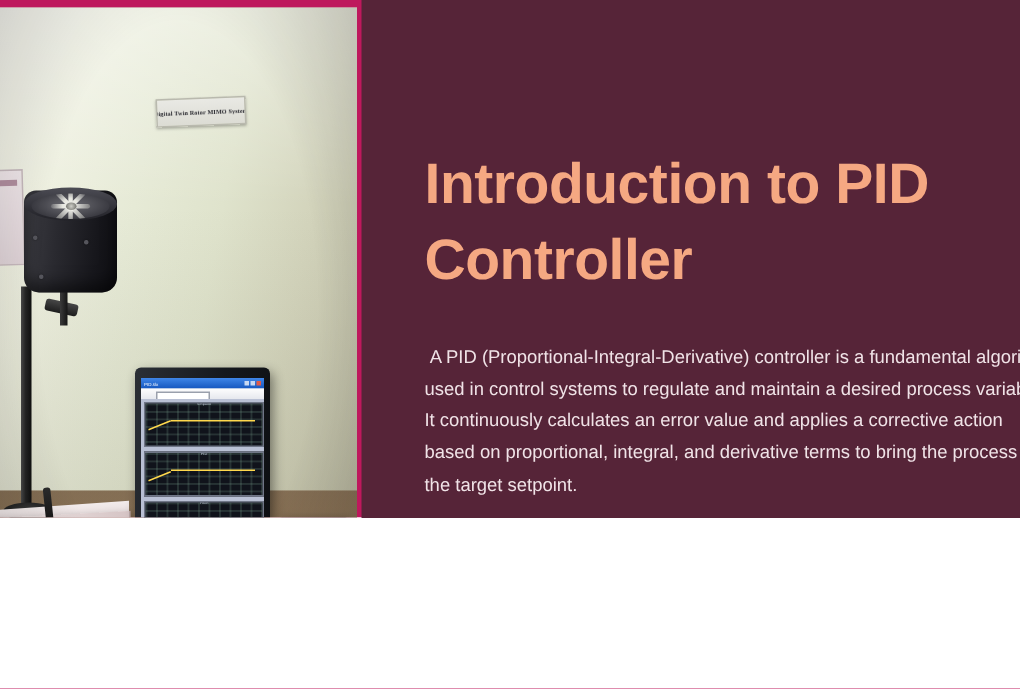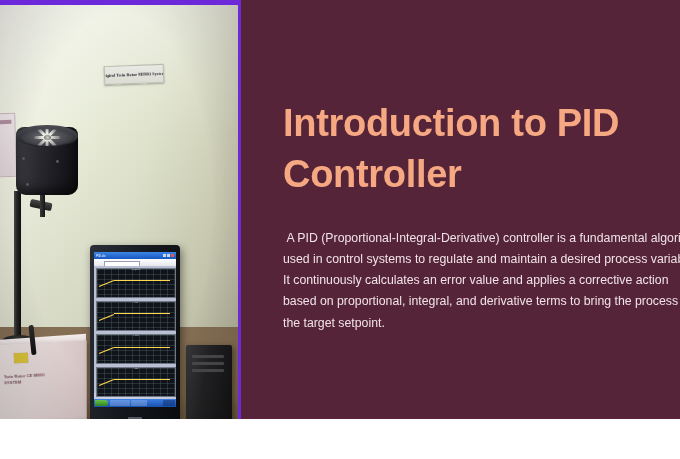--- a/index.html
+++ b/index.html
@@ -8,23 +8,23 @@
     padding: 0;
     background: #ffffff;
   }
   body {
     font-family: "Liberation Sans", sans-serif;
   }
 
   .slide {
     position: relative;
     width: 680px;
-    height: 419px;
+    height: 345px;
     overflow: hidden;
-    background: #6d28d9;
+    background: #be185d;
   }
 
   
   .photo-panel {
     position: absolute;
     left: 0;
     top: 5px;
     width: 238px;
     height: 445px;
     overflow: hidden;

